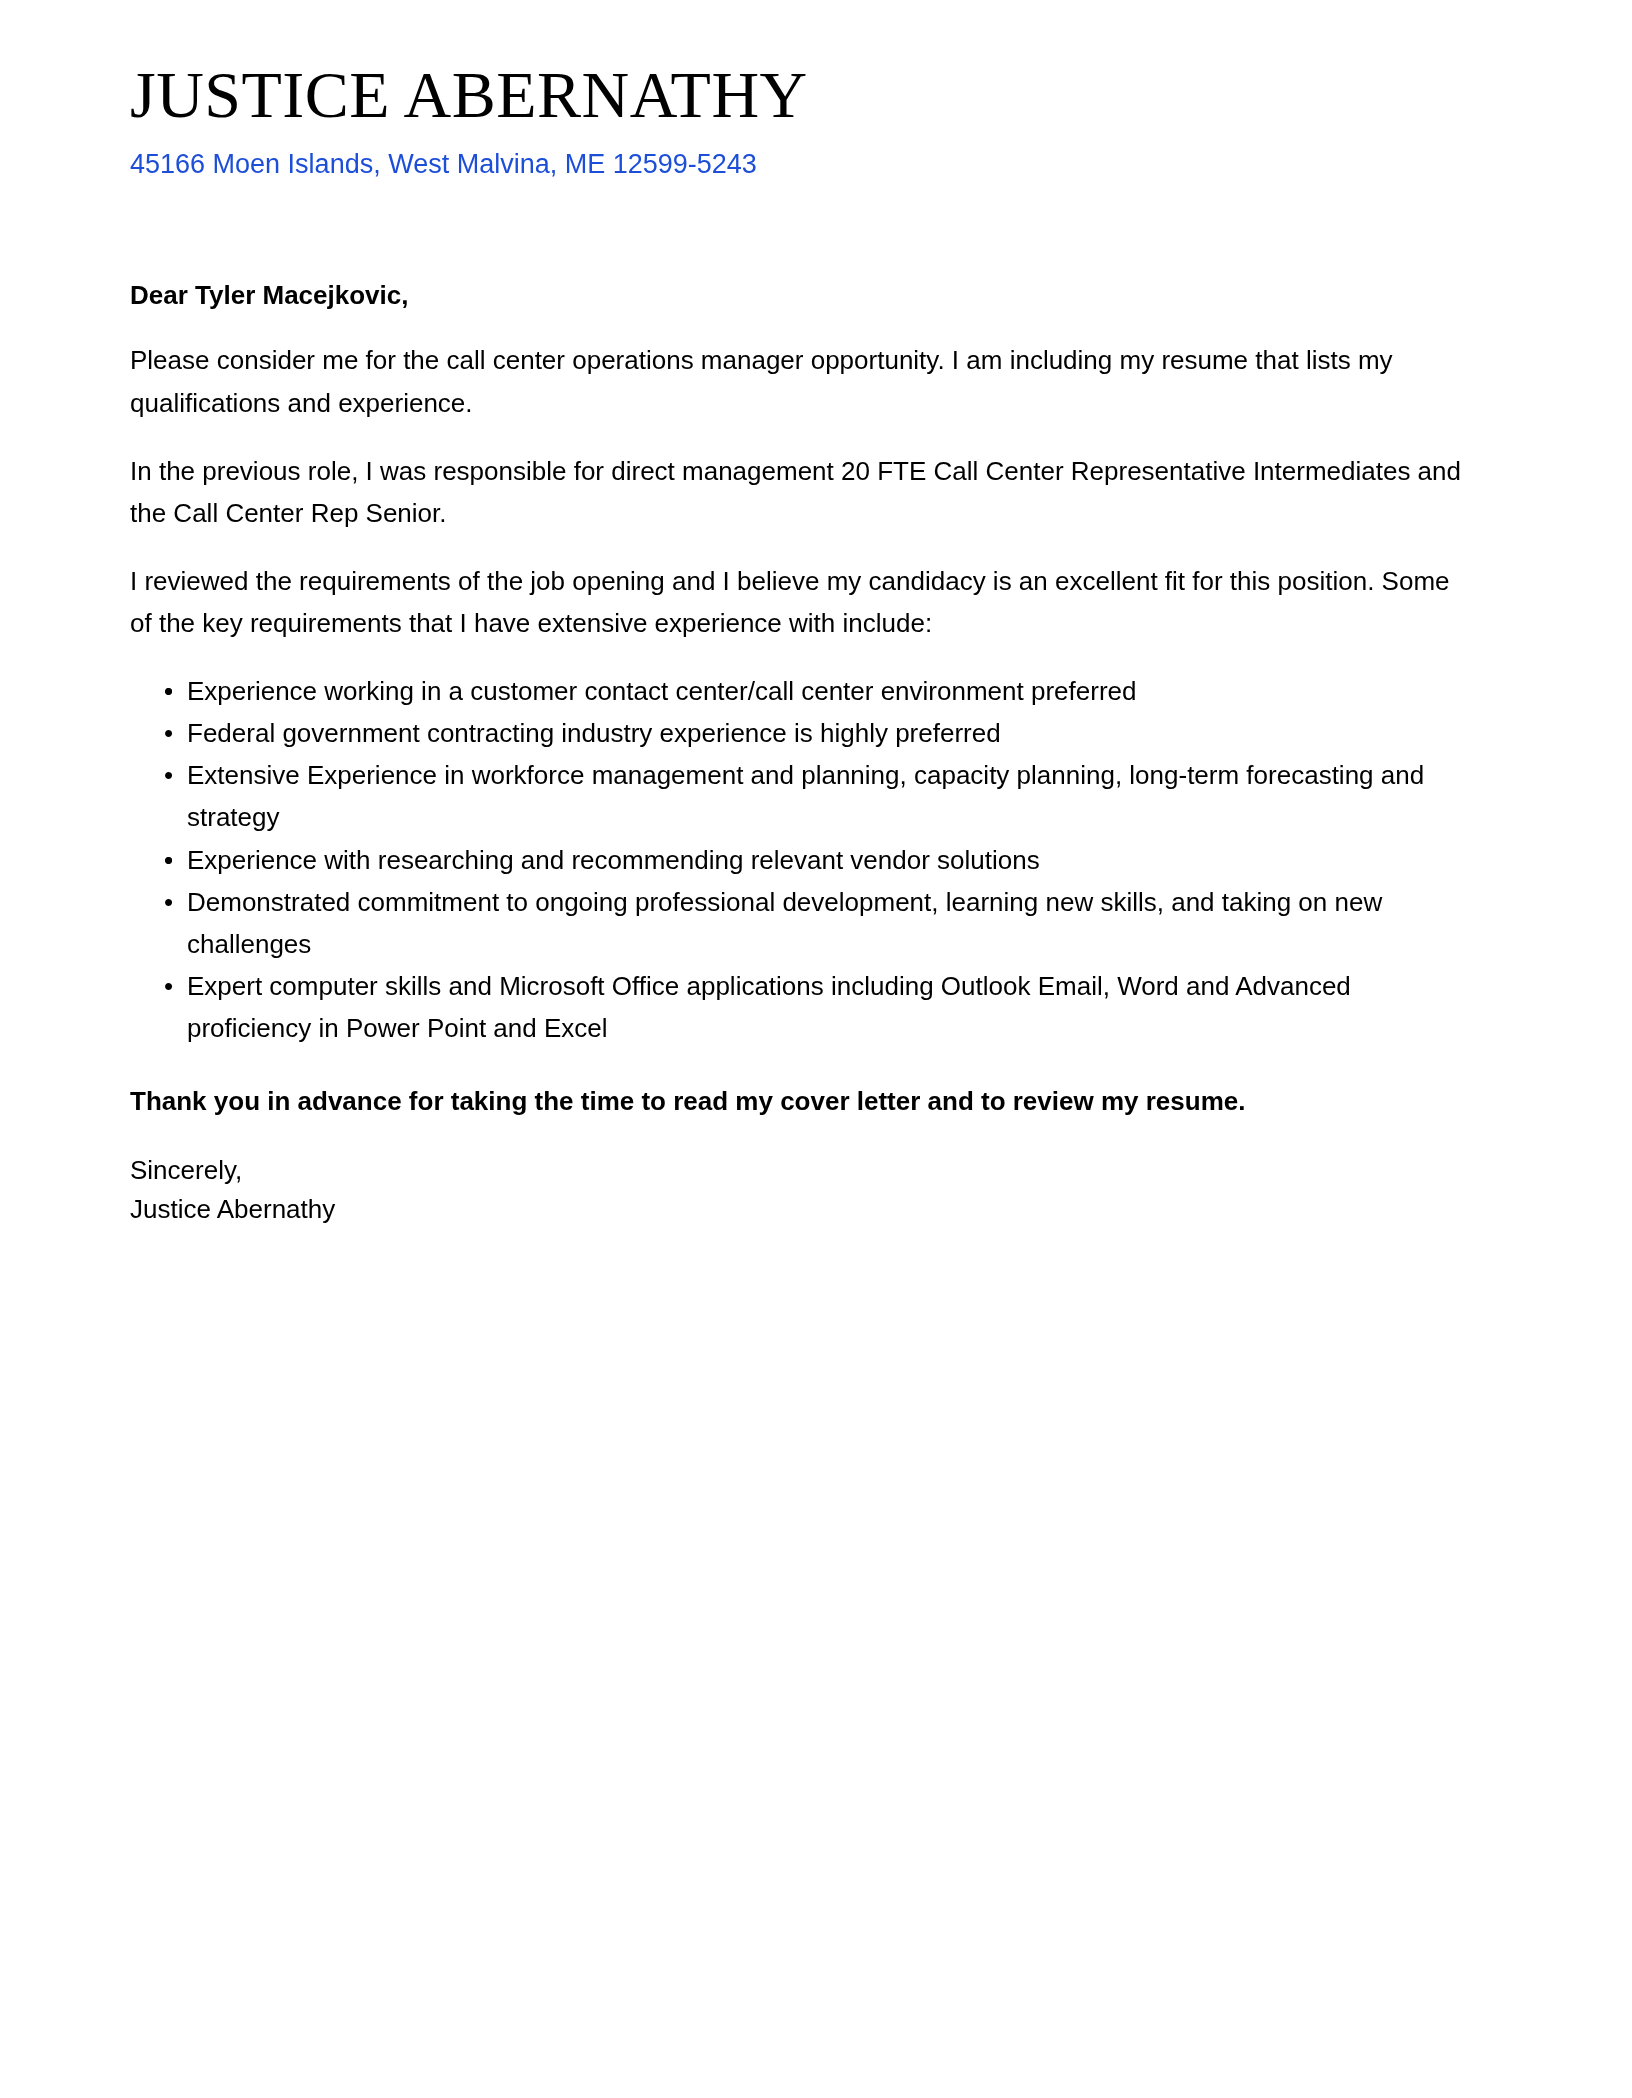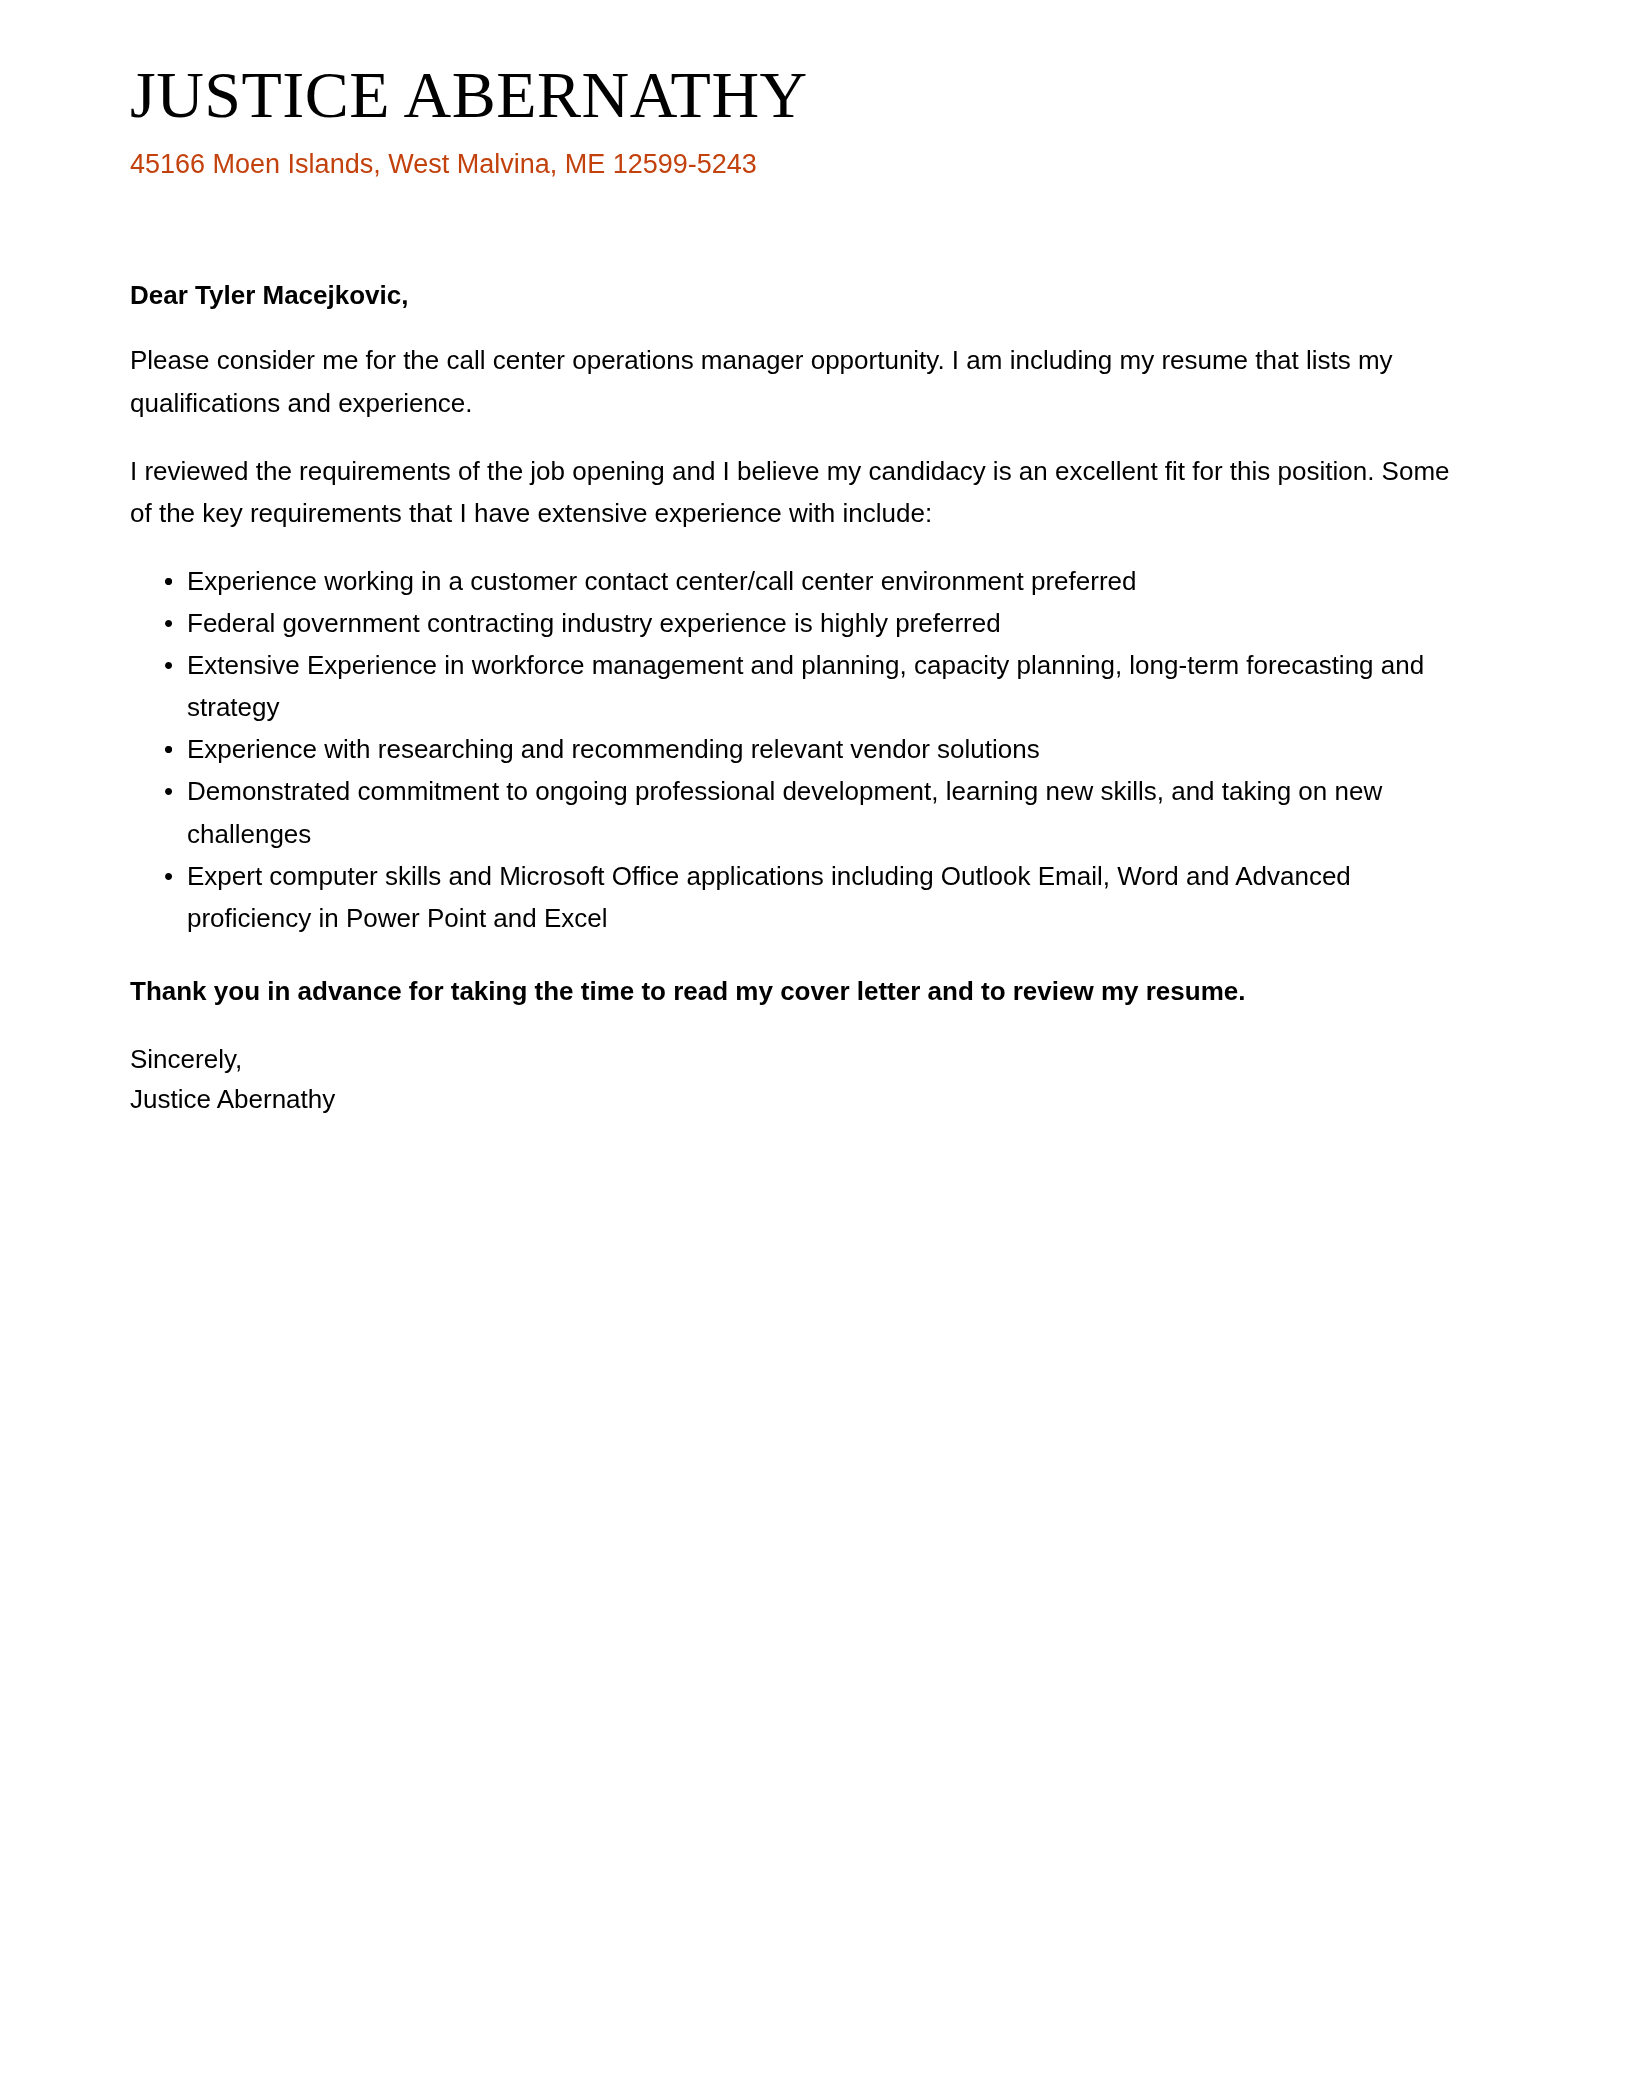--- a/index.html
+++ b/index.html
@@ -38,21 +38,21 @@
     margin: 0 0 4px 0;
     padding: 0;
     color: #000000;
     white-space: nowrap;
   }
   .address-line {
     font-family: "Liberation Sans", sans-serif;
     font-size: 27px;
     line-height: 1.45;
     font-weight: 400;
-    color: #c2410c;
+    color: #1d4ed8;
     margin: 16px 0 0 0;
   }
 
   
   .letter-body {
     margin-top: 92px;
     max-width: 1345px;
   }
   .salutation {
     font-size: 26px;
@@ -109,20 +109,21 @@
     <h1 class="name-heading">JUSTICE ABERNATHY</h1>
     <div class="address-line">45166 Moen Islands, West Malvina, ME 12599-5243</div>
   </header>
 
   <main class="letter-body">
 
     <p class="salutation">Dear Tyler Macejkovic,</p>
 
     <p class="para">Please consider me for the call center operations manager opportunity. I am including my resume that lists my qualifications and experience.</p>
 
+    <p class="para">In the previous role, I was responsible for direct management 20 FTE Call Center Representative Intermediates and the Call Center Rep Senior.</p>
 
     <p class="para">I reviewed the requirements of the job opening and I believe my candidacy is an excellent fit for this position. Some of the key requirements that I have extensive experience with include:</p>
 
     <ul class="req-list">
       <li class="req-item">
         <span class="bullet-dot">•</span>
       </li>
       <li class="req-item">
         <span class="bullet-dot">•</span>
         <span>Experience working in a customer contact center/call center environment preferred</span>

